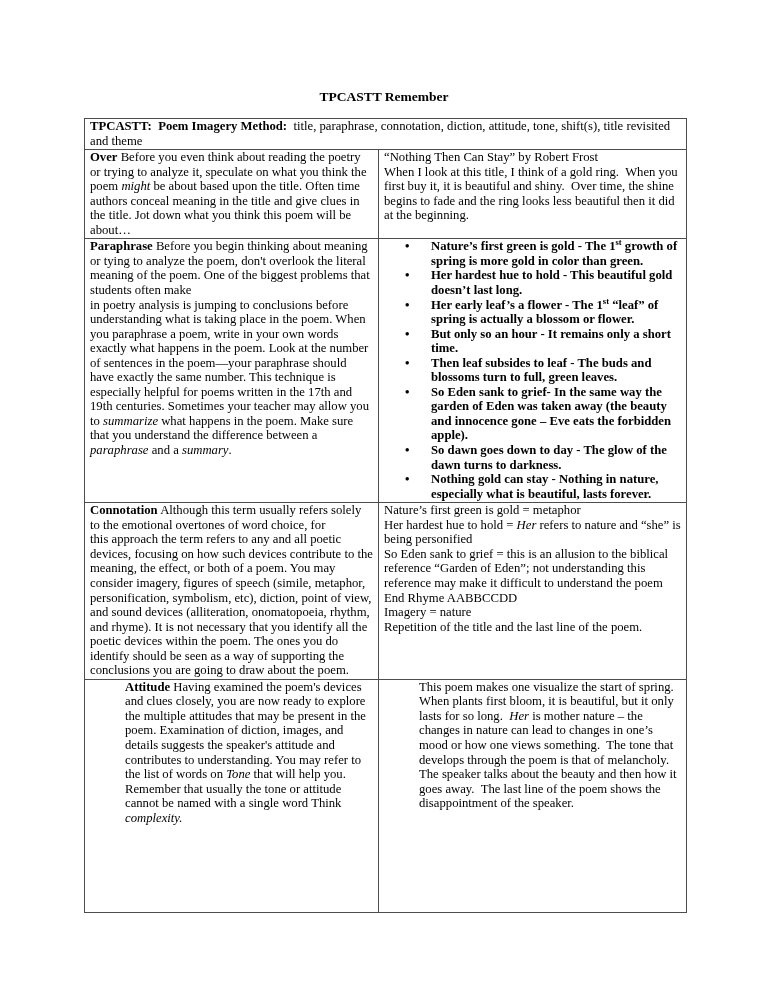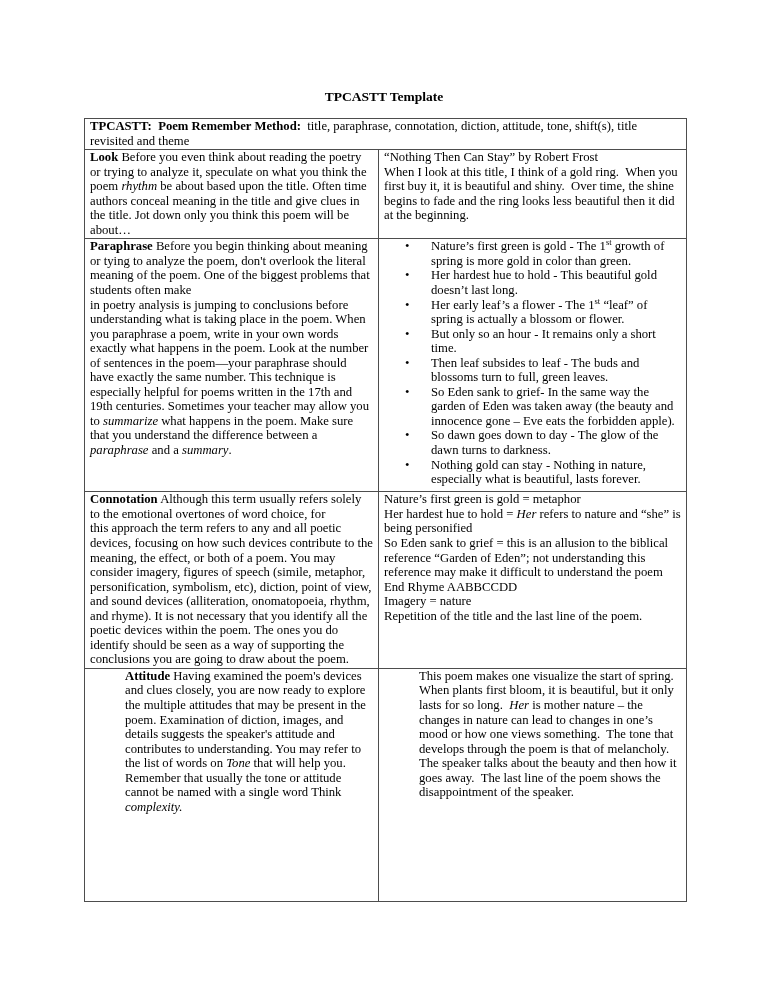--- a/index.html
+++ b/index.html
@@ -55,46 +55,47 @@
   tr.r-connotation td { height: 172px; }
   tr.r-attitude td { height: 231px; padding-left: 40px; }
   .para { margin: 0; }
   .b { font-weight: bold; }
   .i { font-style: italic; }
   .sup { vertical-align: super; font-size: 8.5px; line-height: 0; }
   .bullets { margin: 0; }
   .bullet-item {
     position: relative;
     padding-left: 47px;
+    font-weight: bold;
   }
   .bullet-item::before {
     content: "\2022";
     position: absolute;
     left: 21px;
     top: 0;
   }
 </style>
 </head>
 <body>
 
 <div class="page">
 
-  <div class="doc-title">TPCASTT Template</div>
+  <div class="doc-title">TPCASTT Remember</div>
 
   <table class="tpcastt">
     <colgroup>
       <col class="c-left">
       <col class="c-right">
     </colgroup>
     <tbody>
       <tr class="r-header">
-        <td colspan="2"><div class="para"><span class="b">TPCASTT:  Poem Remember Method:</span><span>  title, paraphrase, connotation, diction, attitude, tone, shift(s), title revisited and theme</span></div></td>
+        <td colspan="2"><div class="para"><span class="b">TPCASTT:  Poem Imagery Method:</span><span>  title, paraphrase, connotation, diction, attitude, tone, shift(s), title revisited and theme</span></div></td>
       </tr>
       <tr class="r-title">
-        <td><div class="para"><span class="b">Look</span><span> Before you even think about reading the poetry or trying to analyze it, speculate on what you think the poem </span><span class="i">rhythm</span><span> be about based upon the title. Often time authors conceal meaning in the title and give clues in the title. Jot down only you think this poem will be about…</span></div></td>
+        <td><div class="para"><span class="b">Over</span><span> Before you even think about reading the poetry or trying to analyze it, speculate on what you think the poem </span><span class="i">might</span><span> be about based upon the title. Often time authors conceal meaning in the title and give clues in the title. Jot down what you think this poem will be about…</span></div></td>
         <td><div class="para"><span>“Nothing Then Can Stay” by Robert Frost</span></div><div class="para"><span>When I look at this title, I think of a gold ring.  When you first buy it, it is beautiful and shiny.  Over time, the shine begins to fade and the ring looks less beautiful then it did at the beginning.</span></div></td>
       </tr>
       <tr class="r-paraphrase">
         <td><div class="para"><span class="b">Paraphrase</span><span> Before you begin thinking about meaning or tying to analyze the poem, don't overlook the literal meaning of the poem. One of the biggest problems that students often make</span></div><div class="para"><span>in poetry analysis is jumping to conclusions before understanding what is taking place in the poem. When you paraphrase a poem, write in your own words exactly what happens in the poem. Look at the number of sentences in the poem—your paraphrase should have exactly the same number. This technique is especially helpful for poems written in the 17th and 19th centuries. Sometimes your teacher may allow you to </span><span class="i">summarize</span><span> what happens in the poem. Make sure that you understand the difference between a </span><span class="i">paraphrase</span><span> and a </span><span class="i">summary</span><span>.</span></div></td>
         <td><div class="bullets"><div class="bullet-item"><span>Nature’s first green is gold - The 1</span><span class="sup">st</span><span> growth of spring is more gold in color than green.</span></div><div class="bullet-item"><span>Her hardest hue to hold - This beautiful gold doesn’t last long.</span></div><div class="bullet-item"><span>Her early leaf’s a flower - The 1</span><span class="sup">st</span><span> “leaf” of spring is actually a blossom or flower.</span></div><div class="bullet-item"><span>But only so an hour - It remains only a short time.</span></div><div class="bullet-item"><span>Then leaf subsides to leaf - The buds and blossoms turn to full, green leaves.</span></div><div class="bullet-item"><span>So Eden sank to grief- In the same way the garden of Eden was taken away (the beauty and innocence gone – Eve eats the forbidden apple).</span></div><div class="bullet-item"><span>So dawn goes down to day - The glow of the dawn turns to darkness.</span></div><div class="bullet-item"><span>Nothing gold can stay - Nothing in nature, especially what is beautiful, lasts forever.</span></div></div></td>
       </tr>
       <tr class="r-connotation">
         <td><div class="para"><span class="b">Connotation</span><span> Although this term usually refers solely to the emotional overtones of word choice, for</span></div><div class="para"><span>this approach the term refers to any and all poetic devices, focusing on how such devices contribute to the meaning, the effect, or both of a poem. You may consider imagery, figures of speech (simile, metaphor, personification, symbolism, etc), diction, point of view, and sound devices (alliteration, onomatopoeia, rhythm, and rhyme). It is not necessary that you identify all the poetic devices within the poem. The ones you do identify should be seen as a way of supporting the conclusions you are going to draw about the poem.</span></div></td>
         <td><div class="para"><span>Nature’s first green is gold = metaphor</span></div><div class="para"><span>Her hardest hue to hold = </span><span class="i">Her</span><span> refers to nature and “she” is being personified</span></div><div class="para"><span>So Eden sank to grief = this is an allusion to the biblical reference “Garden of Eden”; not understanding this reference may make it difficult to understand the poem</span></div><div class="para"><span>End Rhyme AABBCCDD</span></div><div class="para"><span>Imagery = nature</span></div><div class="para"><span>Repetition of the title and the last line of the poem.</span></div></td>
       </tr>

